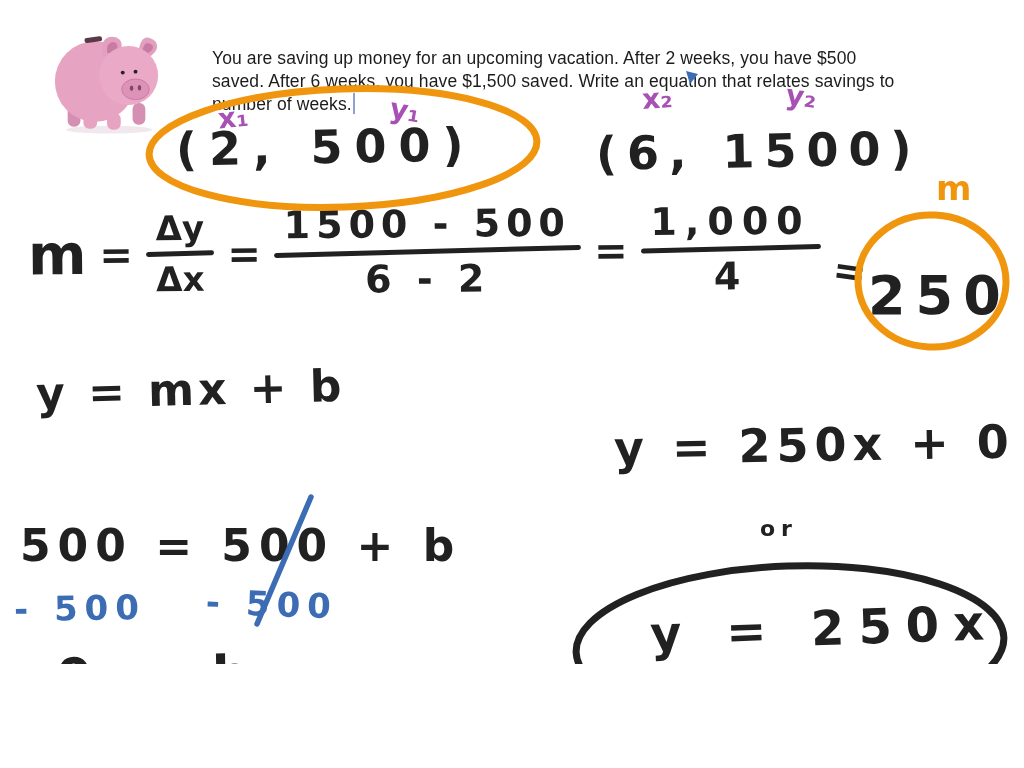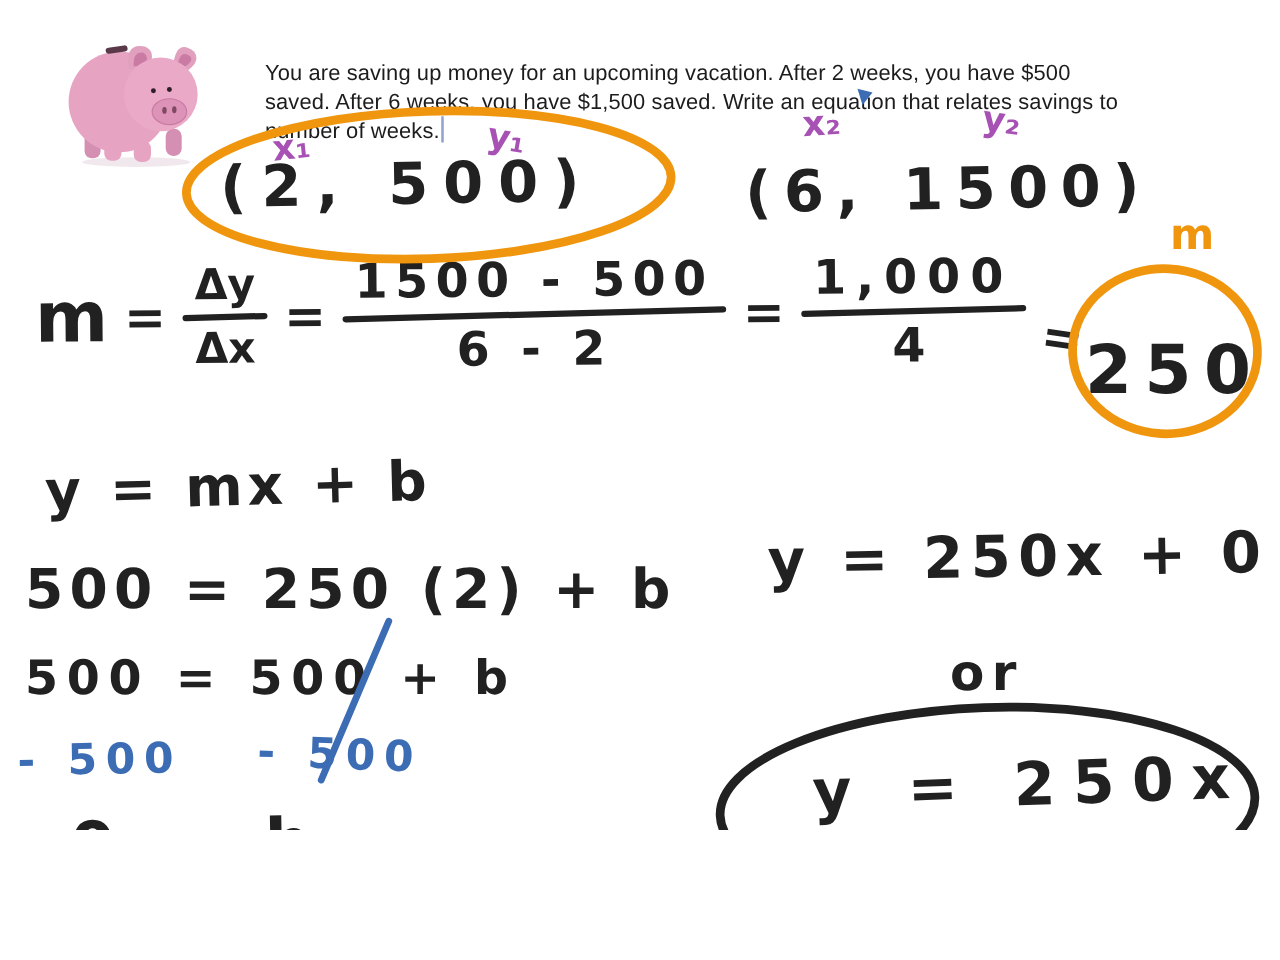--- a/index.html
+++ b/index.html
@@ -99,28 +99,27 @@
       <span class="num">1,000</span>
       <span class="bar"></span>
       <span class="den">4</span>
     </span>
   </div>
   <div class="hw" style="left:833px; top:248px; font-size:40px; transform:rotate(8deg);">=</div>
   <div class="hw" style="left:868px; top:244px; font-size:54px; letter-spacing:10px;margin-top:20px;">250</div>
   <div class="hw orange" style="left:936px; top:168px; font-size:34px;">m</div>
 
   <div class="hw" style="left:36px; top:364px; font-size:44px; letter-spacing:4px; transform:rotate(-1.5deg);">y = mx + b</div>
-  <div class="hw" style="left:20px; top:446px; font-size:44px; letter-spacing:5px;">500 = 250 (2) + b</div>
-  <div class="hw" style="left:20px; top:520px; font-size:38px; letter-spacing:7px;">500 = 500 + b</div>
+  <div class="hw" style="left:20px; top:520px; font-size:44px; letter-spacing:7px;">500 = 500 + b</div>
   <div class="hw blue" style="left:14px; top:588px; font-size:34px; letter-spacing:7px; transform:rotate(-1deg);">- 500</div>
   <div class="hw blue" style="left:206px; top:584px; font-size:34px; letter-spacing:7px; transform:rotate(2deg);">- 500</div>
   <div class="hw" style="left:56px; top:646px; font-size:52px; letter-spacing:10px; transform:rotate(-1deg);">0 = b</div>
 
   <div class="hw" style="left:614px; top:418px; font-size:46px; letter-spacing:6px; transform:rotate(-1deg);">y = 250x + 0</div>
-  <div class="hw" style="left:760px; top:516px; font-size:40px; letter-spacing:6px;">or</div>
+  <div class="hw" style="left:760px; top:516px; font-size:22px; letter-spacing:6px;">or</div>
   <div class="hw" style="left:650px; top:600px; font-size:48px; letter-spacing:14px; transform:rotate(-2deg);">y = 250x</div>
 
   <svg class="overlay" width="1024" height="768" viewBox="0 0 1024 768">
     <ellipse cx="343" cy="148" rx="194" ry="59" fill="none" stroke-width="7" stroke-linecap="round" transform="rotate(-2 343 148)" stroke="#f0960e"></ellipse>
     <ellipse cx="932" cy="281" rx="74" ry="66" fill="none" stroke-width="7" stroke-linecap="round" transform="rotate(3 932 281)" stroke="#f0960e"></ellipse>
     <ellipse cx="790" cy="645" rx="214" ry="79" fill="none" stroke-width="7" stroke-linecap="round" transform="rotate(-2 790 645)" stroke="#212121"></ellipse>
     <line x1="311" y1="497" x2="257" y2="624" stroke-width="5.5" stroke-linecap="round" stroke="#3b6cb4"></line>
     <path d="M686,71 l12,3 -8,10 z" fill="#3b6cb4"></path>
   </svg>
 

